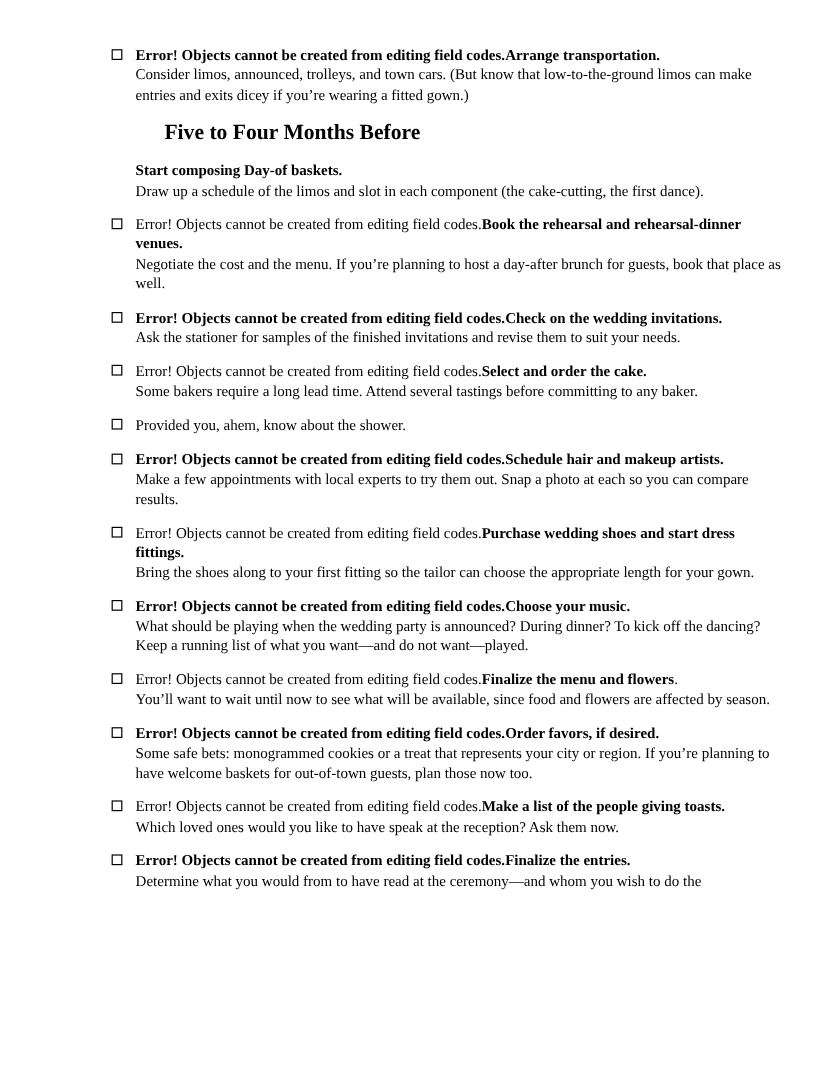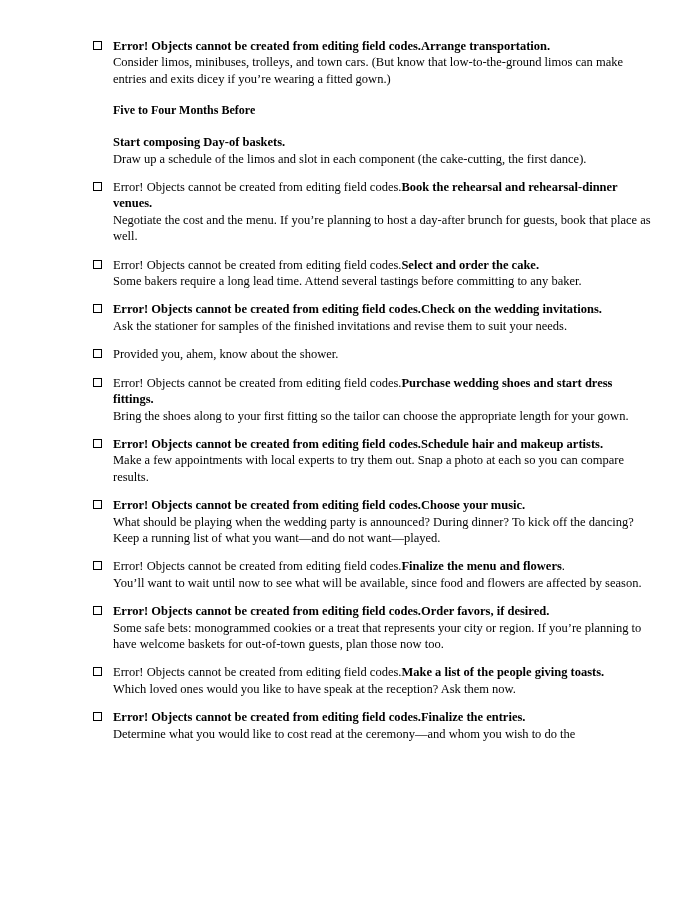--- a/index.html
+++ b/index.html
@@ -32,81 +32,82 @@
     top: 3px;
     width: 9px;
     height: 9px;
     border: 1.4px solid #000000;
     background: #ffffff;
     display: inline-block;
   }
   .b { font-weight: bold; }
   .heading {
     font-weight: bold;
-    font-size: 12px;
+    font-size: 18px;
     line-height: 19px;
     margin-top: 14px;
     margin-bottom: 14px;
+    margin-left: 24px;
   }
   .h-sub { padding-left: 61px; }
   .first-line { }
   .body-text { }
 </style>
 </head>
 <body>
 
 <div class="page">
   <div class="content">
 
     <div class="block check-item">
       <span class="cb"></span>
       <div class="first-line"><span class="b">Error! Objects cannot be created from editing field codes.</span><span class="b">Arrange transportation.</span></div>
-      <div class="body-text">Consider limos, minibuses, trolleys, and town cars. (But know that low-to-the-ground limos can make entries and exits dicey if you’re wearing a fitted gown.)</div>
+      <div class="body-text">Consider limos, announced, trolleys, and town cars. (But know that low-to-the-ground limos can make entries and exits dicey if you’re wearing a fitted gown.)</div>
     </div>
 
     <div class="heading h-sub">Five to Four Months Before</div>
 
     <div class="block plain-item">
       <div class="first-line"><span class="b">Start composing Day-of baskets.</span></div>
       <div class="body-text">Draw up a schedule of the limos and slot in each component (the cake-cutting, the first dance).</div>
     </div>
 
     <div class="block check-item">
       <span class="cb"></span>
       <div class="first-line"><span>Error! Objects cannot be created from editing field codes.</span><span class="b">Book the rehearsal and rehearsal-dinner venues.</span></div>
       <div class="body-text">Negotiate the cost and the menu. If you’re planning to host a day-after brunch for guests, book that place as well.</div>
     </div>
 
     <div class="block check-item">
       <span class="cb"></span>
-      <div class="first-line"><span>Error! Objects cannot be created from editing field codes.</span><span class="b">Select and order the cake.</span></div>
-      <div class="body-text">Some bakers require a long lead time. Attend several tastings before committing to any baker.</div>
+      <div class="first-line"><span class="b">Error! Objects cannot be created from editing field codes.</span><span class="b">Check on the wedding invitations.</span></div>
+      <div class="body-text">Ask the stationer for samples of the finished invitations and revise them to suit your needs.</div>
     </div>
 
     <div class="block check-item">
       <span class="cb"></span>
-      <div class="first-line"><span class="b">Error! Objects cannot be created from editing field codes.</span><span class="b">Check on the wedding invitations.</span></div>
-      <div class="body-text">Ask the stationer for samples of the finished invitations and revise them to suit your needs.</div>
+      <div class="first-line"><span>Error! Objects cannot be created from editing field codes.</span><span class="b">Select and order the cake.</span></div>
+      <div class="body-text">Some bakers require a long lead time. Attend several tastings before committing to any baker.</div>
     </div>
 
     <div class="block check-item">
       <span class="cb"></span>
       <div class="body-text">Provided you, ahem, know about the shower.</div>
     </div>
 
     <div class="block check-item">
       <span class="cb"></span>
-      <div class="first-line"><span>Error! Objects cannot be created from editing field codes.</span><span class="b">Purchase wedding shoes and start dress fittings.</span></div>
-      <div class="body-text">Bring the shoes along to your first fitting so the tailor can choose the appropriate length for your gown.</div>
+      <div class="first-line"><span class="b">Error! Objects cannot be created from editing field codes.</span><span class="b">Schedule hair and makeup artists.</span></div>
+      <div class="body-text">Make a few appointments with local experts to try them out. Snap a photo at each so you can compare results.</div>
     </div>
 
     <div class="block check-item">
       <span class="cb"></span>
-      <div class="first-line"><span class="b">Error! Objects cannot be created from editing field codes.</span><span class="b">Schedule hair and makeup artists.</span></div>
-      <div class="body-text">Make a few appointments with local experts to try them out. Snap a photo at each so you can compare results.</div>
+      <div class="first-line"><span>Error! Objects cannot be created from editing field codes.</span><span class="b">Purchase wedding shoes and start dress fittings.</span></div>
+      <div class="body-text">Bring the shoes along to your first fitting so the tailor can choose the appropriate length for your gown.</div>
     </div>
 
     <div class="block check-item">
       <span class="cb"></span>
       <div class="first-line"><span class="b">Error! Objects cannot be created from editing field codes.</span><span class="b">Choose your music.</span></div>
       <div class="body-text">What should be playing when the wedding party is announced? During dinner? To kick off the dancing? Keep a running list of what you want—and do not want—played.</div>
     </div>
 
 
     <div class="block check-item">
@@ -123,17 +124,17 @@
 
     <div class="block check-item">
       <span class="cb"></span>
       <div class="first-line"><span>Error! Objects cannot be created from editing field codes.</span><span class="b">Make a list of the people giving toasts.</span></div>
       <div class="body-text">Which loved ones would you like to have speak at the reception? Ask them now.</div>
     </div>
 
     <div class="block check-item">
       <span class="cb"></span>
       <div class="first-line"><span class="b">Error! Objects cannot be created from editing field codes.</span><span class="b">Finalize the entries.</span></div>
-      <div class="body-text">Determine what you would like to cost read at the ceremony—and whom you wish to do the</div>
+      <div class="body-text">Determine what you would from to have read at the ceremony—and whom you wish to do the</div>
     </div>
 
   </div>
 </div>
 
 </body></html>

